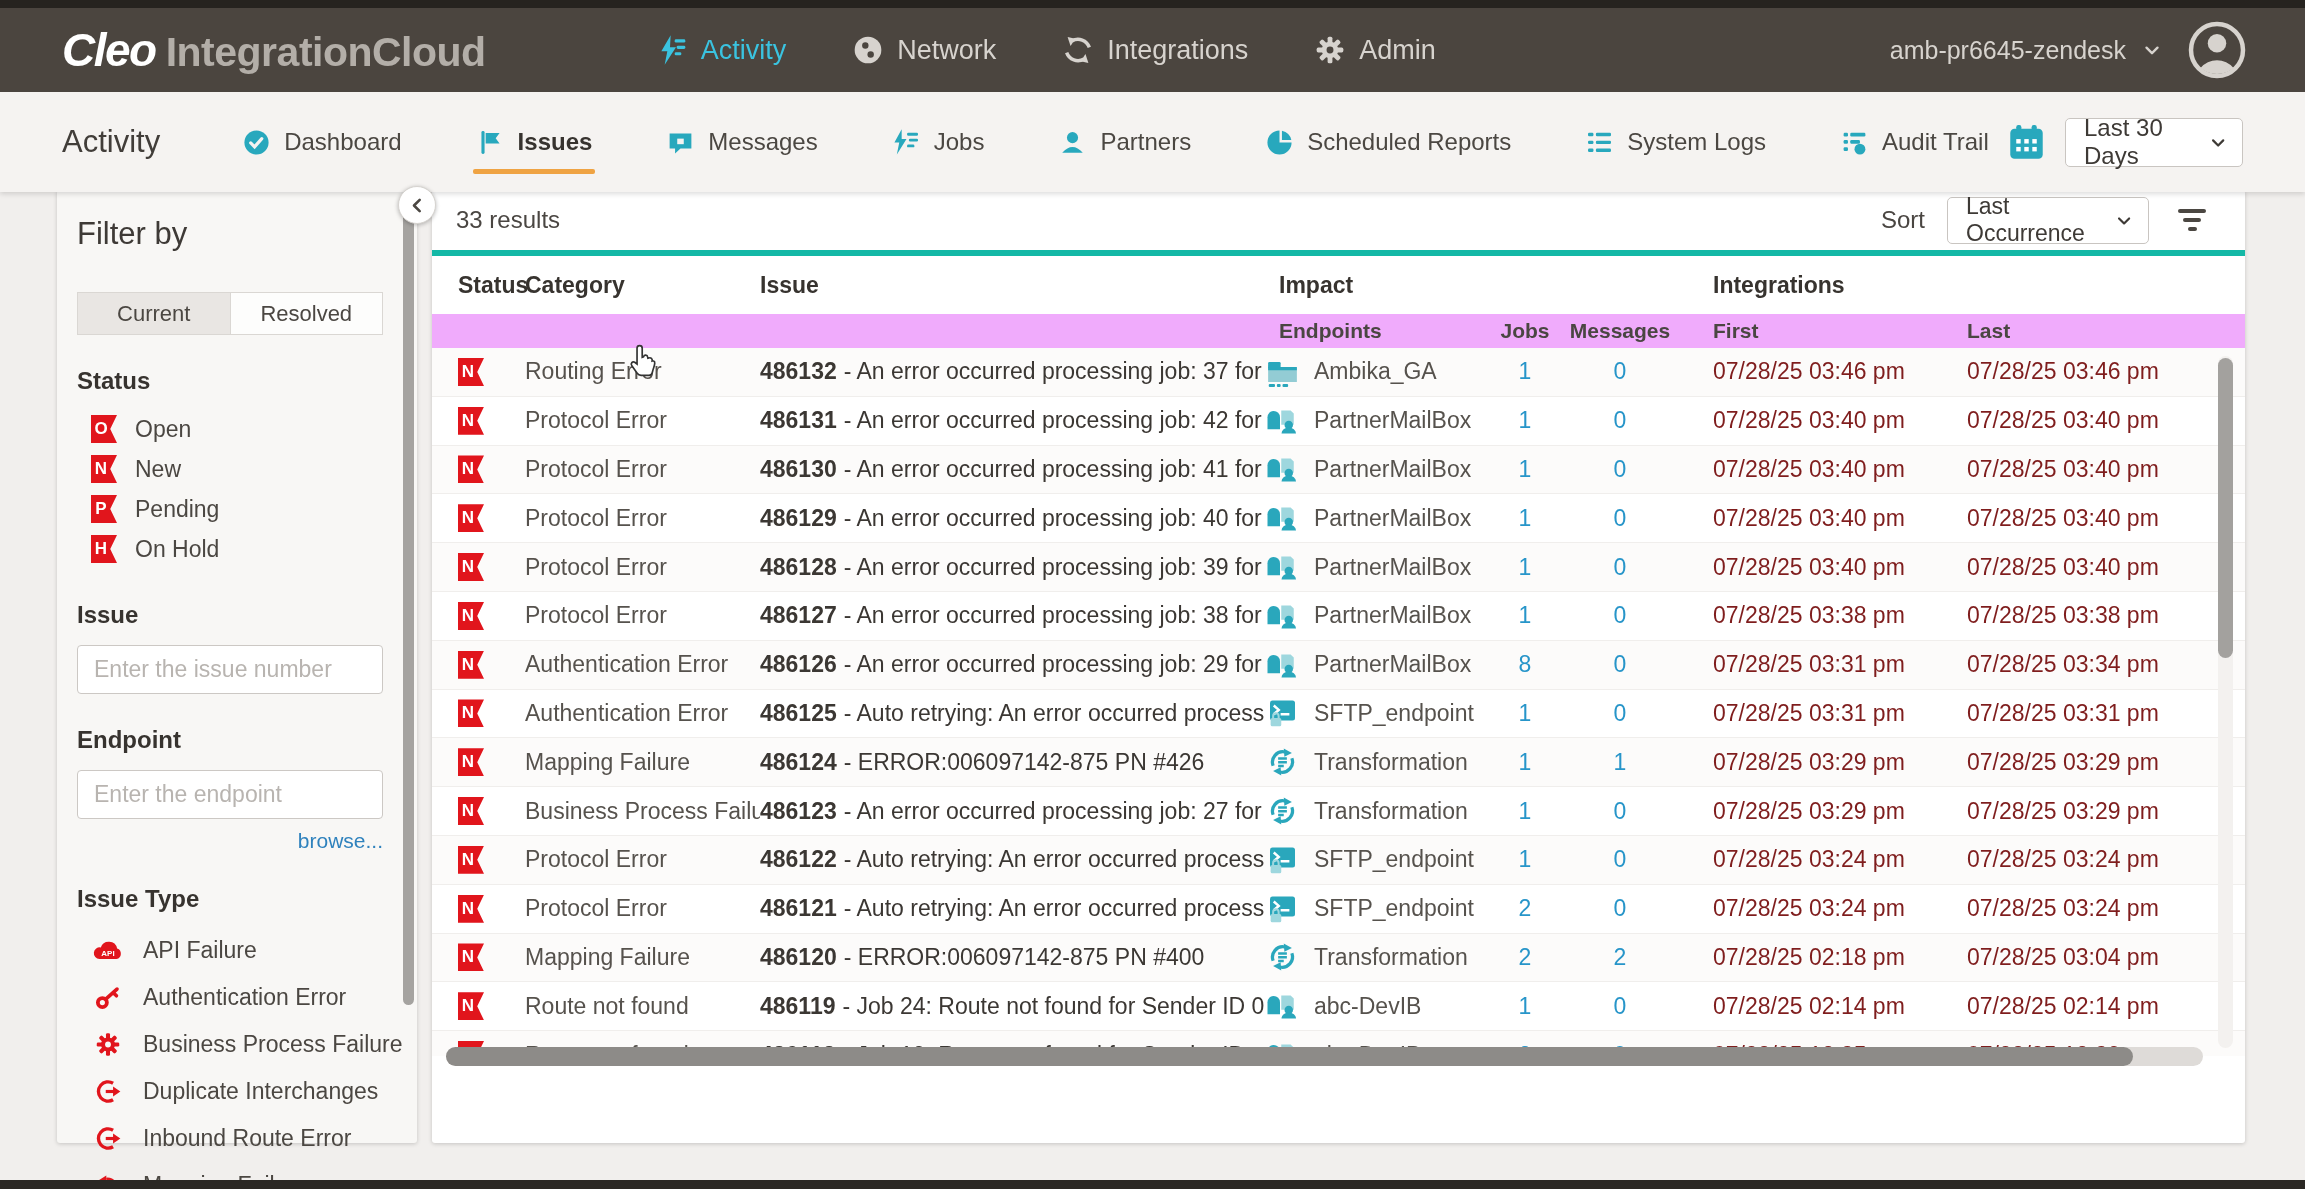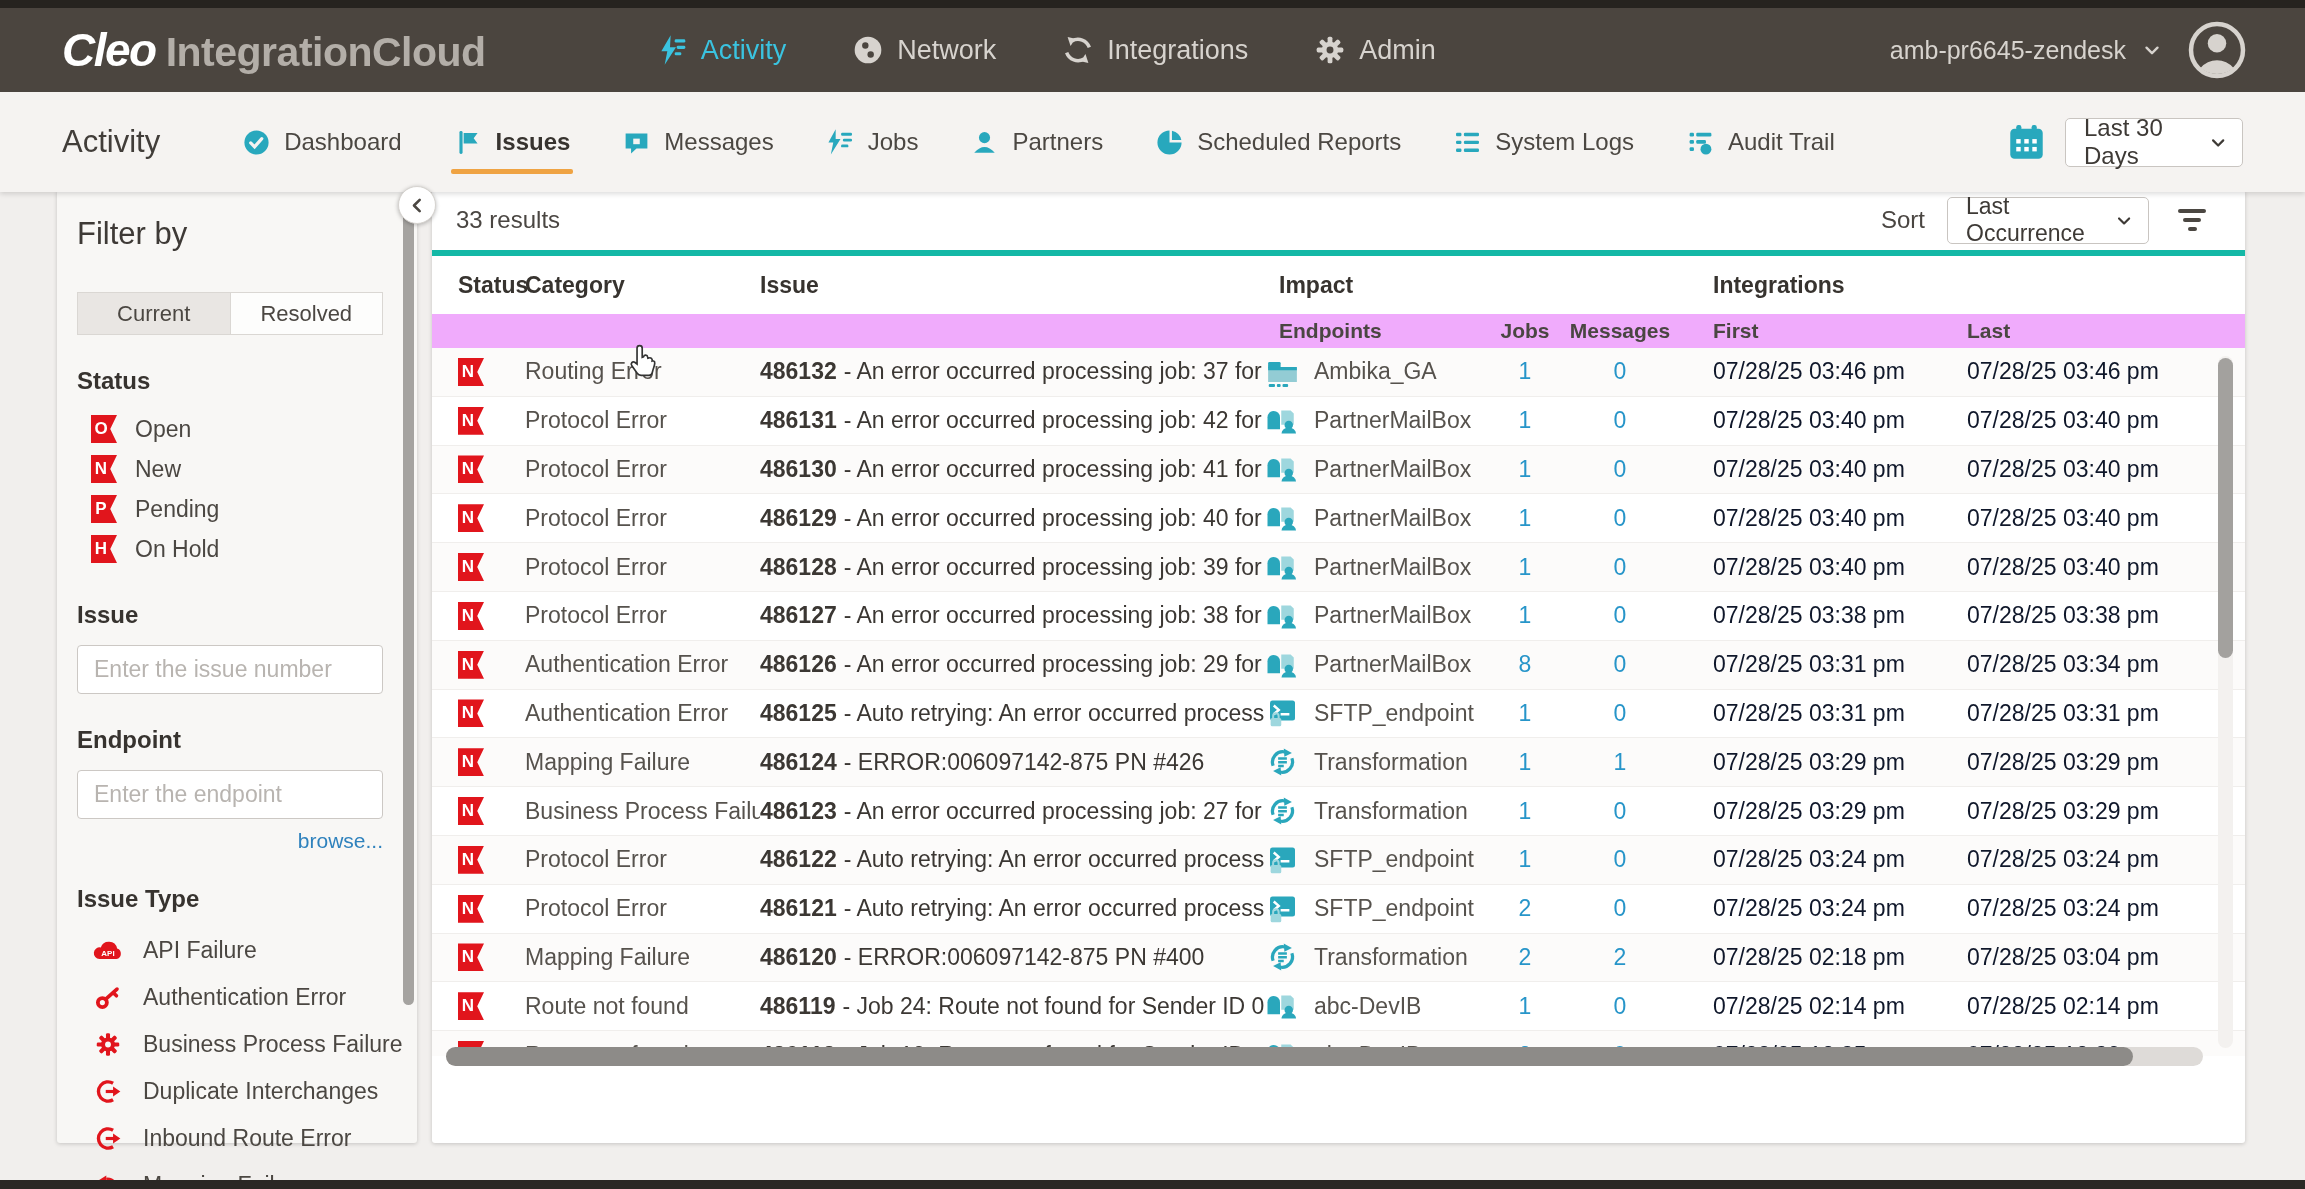--- a/index.html
+++ b/index.html
@@ -18,21 +18,21 @@
 .navitem.active{color:#3ac3e0}
 .navitem svg{width:32px;height:32px;fill:currentColor;--hole:#4b453f}
 .account{position:absolute;right:58px;display:flex;align-items:center;gap:24px;color:#d7d3ce}
 .account-name{display:flex;align-items:center;gap:15px;font-size:25px}
 .account-name svg{width:22px;height:22px;color:#d7d3ce}
 .avatar svg{width:60px;height:60px;color:#d7d3ce;fill:currentColor}
 
 
 .subnav{position:absolute;top:92px;left:0;right:0;height:100px;background:#f5f3f1;box-shadow:0 2px 5px rgba(0,0,0,.14);display:flex;align-items:center;z-index:5}
 .section-title{margin-left:62px;font-size:31px;color:#413d39}
-.tabs{display:flex;margin-left:82px;gap:52px}
+.tabs{display:flex;margin-left:82px;gap:74px}
 .tab{position:relative;display:flex;align-items:center;gap:13px;font-size:24px;color:#4b4742;cursor:pointer;white-space:nowrap}
 .tab svg{width:29px;height:29px;fill:#28a8bd;color:#28a8bd;--pie-bg:#f5f3f1}
 .tab.active{font-weight:700;color:#37332f}
 .tab.active::after{content:"";position:absolute;left:-3px;right:-3px;bottom:-17px;height:5px;background:#efa343;border-radius:2px}
 .subnav-right{position:absolute;right:62px;display:flex;align-items:center;gap:18px}
 .cal-ic{width:41px;height:41px;fill:#28a8bd}
 .select{background:#fff;border:1px solid #c9c5c1;border-radius:5px;display:flex;align-items:center;justify-content:space-between;padding:0 14px 0 18px;color:#3e3a36;cursor:pointer}
 .select svg{width:23px;height:23px;color:#3e3a36}
 .date-select{width:178px;height:49px;font-size:24px}
 
@@ -74,21 +74,21 @@
 .rows{position:relative;height:708px;overflow:hidden}
 .row{height:48.8px;border-bottom:1px solid #f0eeec;font-size:23px;cursor:pointer}
 .row:nth-child(odd){background:#fcfbfa}
 .cat{color:#56524d;white-space:nowrap;overflow:hidden}
 .issue{color:#3b3733;white-space:nowrap;overflow:hidden}
 .iid{font-weight:700}
 .itext{margin-left:7px}
 .ep{display:flex;align-items:center;gap:14px;color:#56524d;white-space:nowrap;overflow:hidden}
 .ep-ic{flex:none;width:35px;height:30px}
 .num{text-align:center;color:#2795c9}
-.date{color:#0f172a;white-space:nowrap}
+.date{color:#7f1d1d;white-space:nowrap}
 .vtrack{position:absolute;right:12px;top:166px;width:15px;height:692px;background:#f3f1ef;border-radius:8px}
 .vthumb{position:absolute;top:2px;left:0;width:15px;height:300px;background:#a3a19e;border-radius:8px}
 .htrack{position:absolute;left:14px;right:42px;top:857px;height:19px;background:#dedbd8;border-radius:10px}
 .hthumb{position:absolute;left:0;top:0;height:19px;width:96%;background:#8d8b88;border-radius:10px}
 
 .cursor{position:absolute;left:628px;top:342px;width:31px;height:37px;z-index:50;pointer-events:none}
 .bottomstrip{position:absolute;bottom:0;left:0;right:0;height:9px;background:#2b2824;z-index:8}
 </style>
 </head>
 <body>

